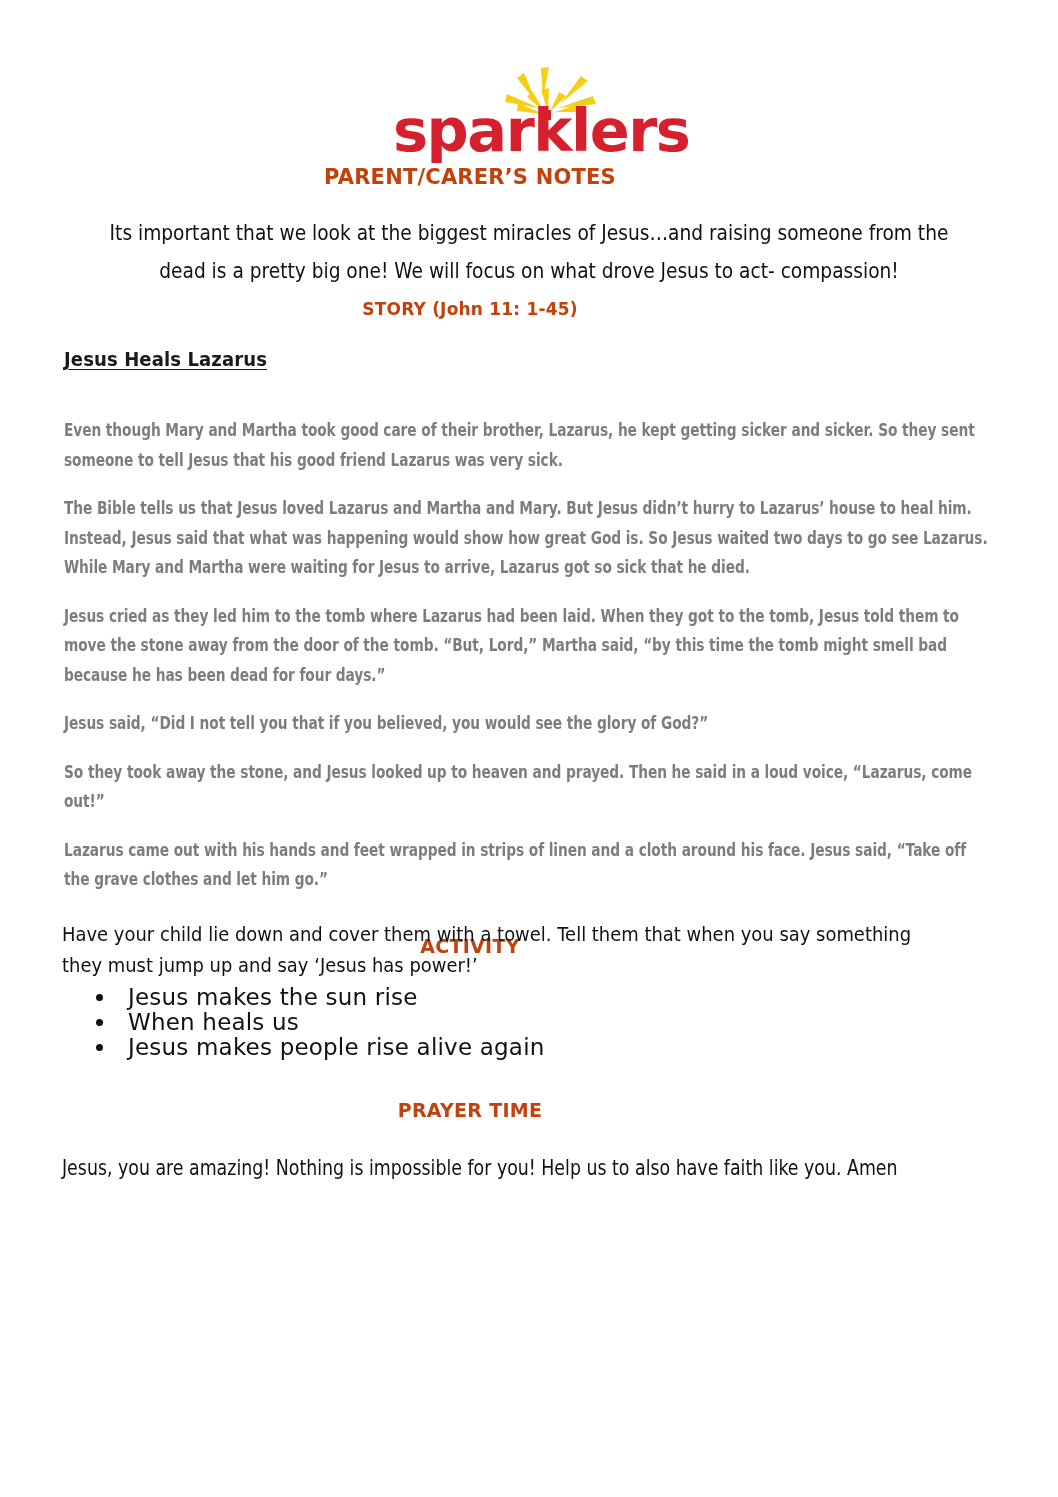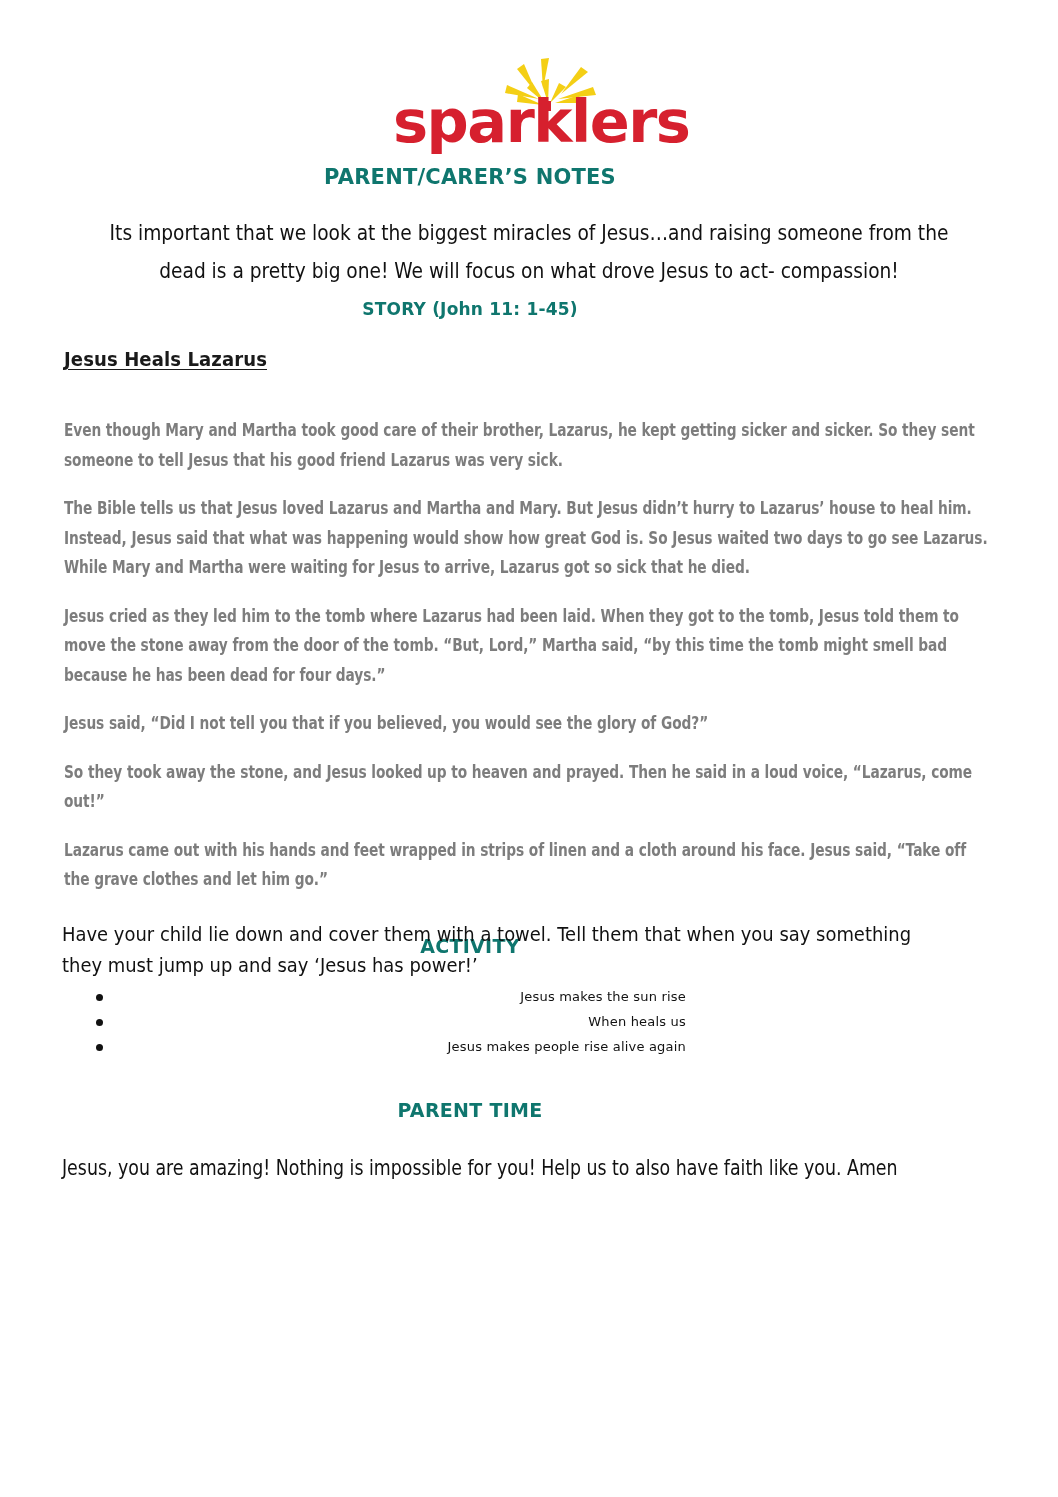--- a/index.html
+++ b/index.html
@@ -26,21 +26,21 @@
     position: absolute;
     top: 48px;
     left: 0;
     width: 1058px;
     height: 104px;
   }
   .logo-inner {
     position: relative;
     width: 272px;
     height: 104px;
-    margin: 7px auto;
+    margin: 16px auto;
   }
   .logo-word {
     position: absolute;
     left: 0;
     top: 36px;
     width: 272px;
     text-align: left;
     font-family: "DejaVu Sans", sans-serif;
     font-weight: 700;
     font-size: 59px;
@@ -55,21 +55,21 @@
     width: 118px;
     height: 58px;
   }
 
   
   .red-heading {
     position: absolute;
     left: 0;
     width: 940px;
     text-align: center;
-    color: #0f766e;
+    color: #c2410c;
     font-family: "DejaVu Sans", sans-serif;
     font-weight: 700;
     letter-spacing: 0.2px;
   }
   #heading-parent-notes { top: 165px; font-size: 21px; }
   #heading-story        { top: 299px; font-size: 17px; }
   #heading-activity     { top: 935px; font-size: 19px; letter-spacing: 0.3px; }
   #heading-prayer       { top: 1099px; font-size: 19px; letter-spacing: 0.3px; }
 
   
@@ -141,25 +141,24 @@
     top: 985px;
     width: 600px;
     margin: 0;
     padding: 0;
     list-style: none;
   }
   .bullet-list li {
     position: relative;
     padding-left: 42px;
     font-family: "DejaVu Sans", sans-serif;
-    font-size: 13px;
+    font-size: 23px;
     line-height: 24.8px;
     color: #111111;
     letter-spacing: 0.2px;
-    text-align: right;
   }
   .bullet-list li .bullet-dot {
     position: absolute;
     left: 10px;
     top: 9px;
     width: 7px;
     height: 7px;
     background: #111111;
     border-radius: 50%;
   }
@@ -235,17 +234,17 @@
     <li>
       <span class="bullet-dot"></span>
       <span>When heals us</span>
     </li>
     <li>
       <span class="bullet-dot"></span>
       <span>Jesus makes people rise alive again</span>
     </li>
   </ul>
 
-  <div class="red-heading" id="heading-prayer">PARENT TIME</div>
+  <div class="red-heading" id="heading-prayer">PRAYER TIME</div>
 
   <div class="prayer-body">Jesus, you are amazing! Nothing is impossible for you! Help us to also have faith like you. Amen</div>
 
 </div>
 
 </body></html>

